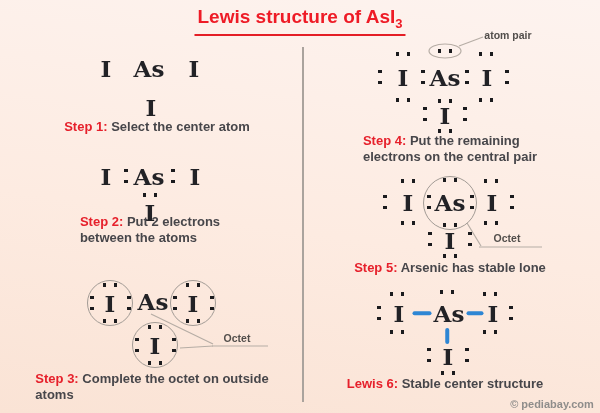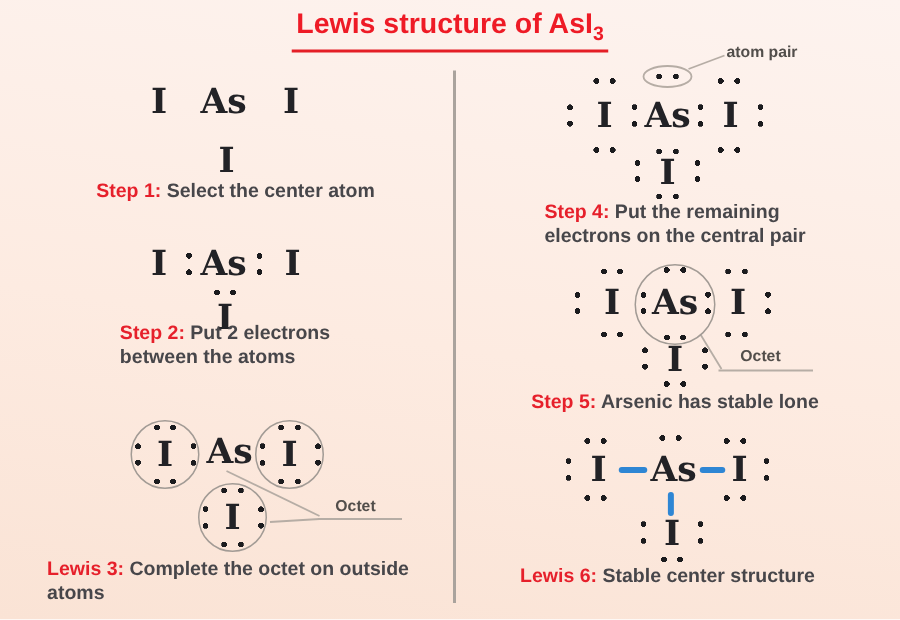--- a/index.html
+++ b/index.html
@@ -103,21 +103,21 @@
     <span class="abs pv" style="left:175px;top:303px"></span>
     <span class="abs pv" style="left:212px;top:303px"></span>
 
     <div class="abs circ" style="left:155px;top:345px;width:46px;height:46px"></div>
     <span class="abs atom" style="left:155px;top:345px">I</span>
     <span class="abs ph" style="left:155px;top:327px"></span>
     <span class="abs ph" style="left:155px;top:363px"></span>
     <span class="abs pv" style="left:137px;top:345px"></span>
     <span class="abs pv" style="left:174px;top:345px"></span>
     <span class="abs small-lbl" style="left:237px;top:338px">Octet</span>
-    <div class="cap" style="left:152px;top:371px"><span class="lbl">Lewis 3:</span> <span>Complete the octet on outside
+    <div class="cap" style="left:152px;top:371px"><span class="lbl">Step 3:</span> <span>Complete the octet on outside
 atoms</span></div>
   </div>
 
   <div>
     <span class="abs small-lbl" style="left:508px;top:35px">atom pair</span>
     <span class="abs ph" style="left:403px;top:54px"></span>
     <span class="abs ph" style="left:445px;top:51px"></span>
     <span class="abs ph" style="left:486px;top:54px"></span>
     <span class="abs pv" style="left:380px;top:77px"></span>
     <span class="abs atom" style="left:403px;top:77px">I</span>
@@ -174,14 +174,15 @@
     <span class="abs ph" style="left:397px;top:332px"></span>
     <span class="abs ph" style="left:490px;top:332px"></span>
     <span class="abs bond-v" style="left:447px;top:336px;height:16px"></span>
     <span class="abs pv" style="left:429px;top:355px"></span>
     <span class="abs atom" style="left:448px;top:356px">I</span>
     <span class="abs pv" style="left:467px;top:355px"></span>
     <span class="abs ph" style="left:448px;top:373px"></span>
     <div class="cap" style="left:445px;top:376px"><span class="lbl">Lewis 6:</span> <span>Stable center structure</span></div>
   </div>
 
+  <div class="abs watermark" style="left:552px;top:404px">© pediabay.com</div>
 
 </div>
 
 </body></html>

